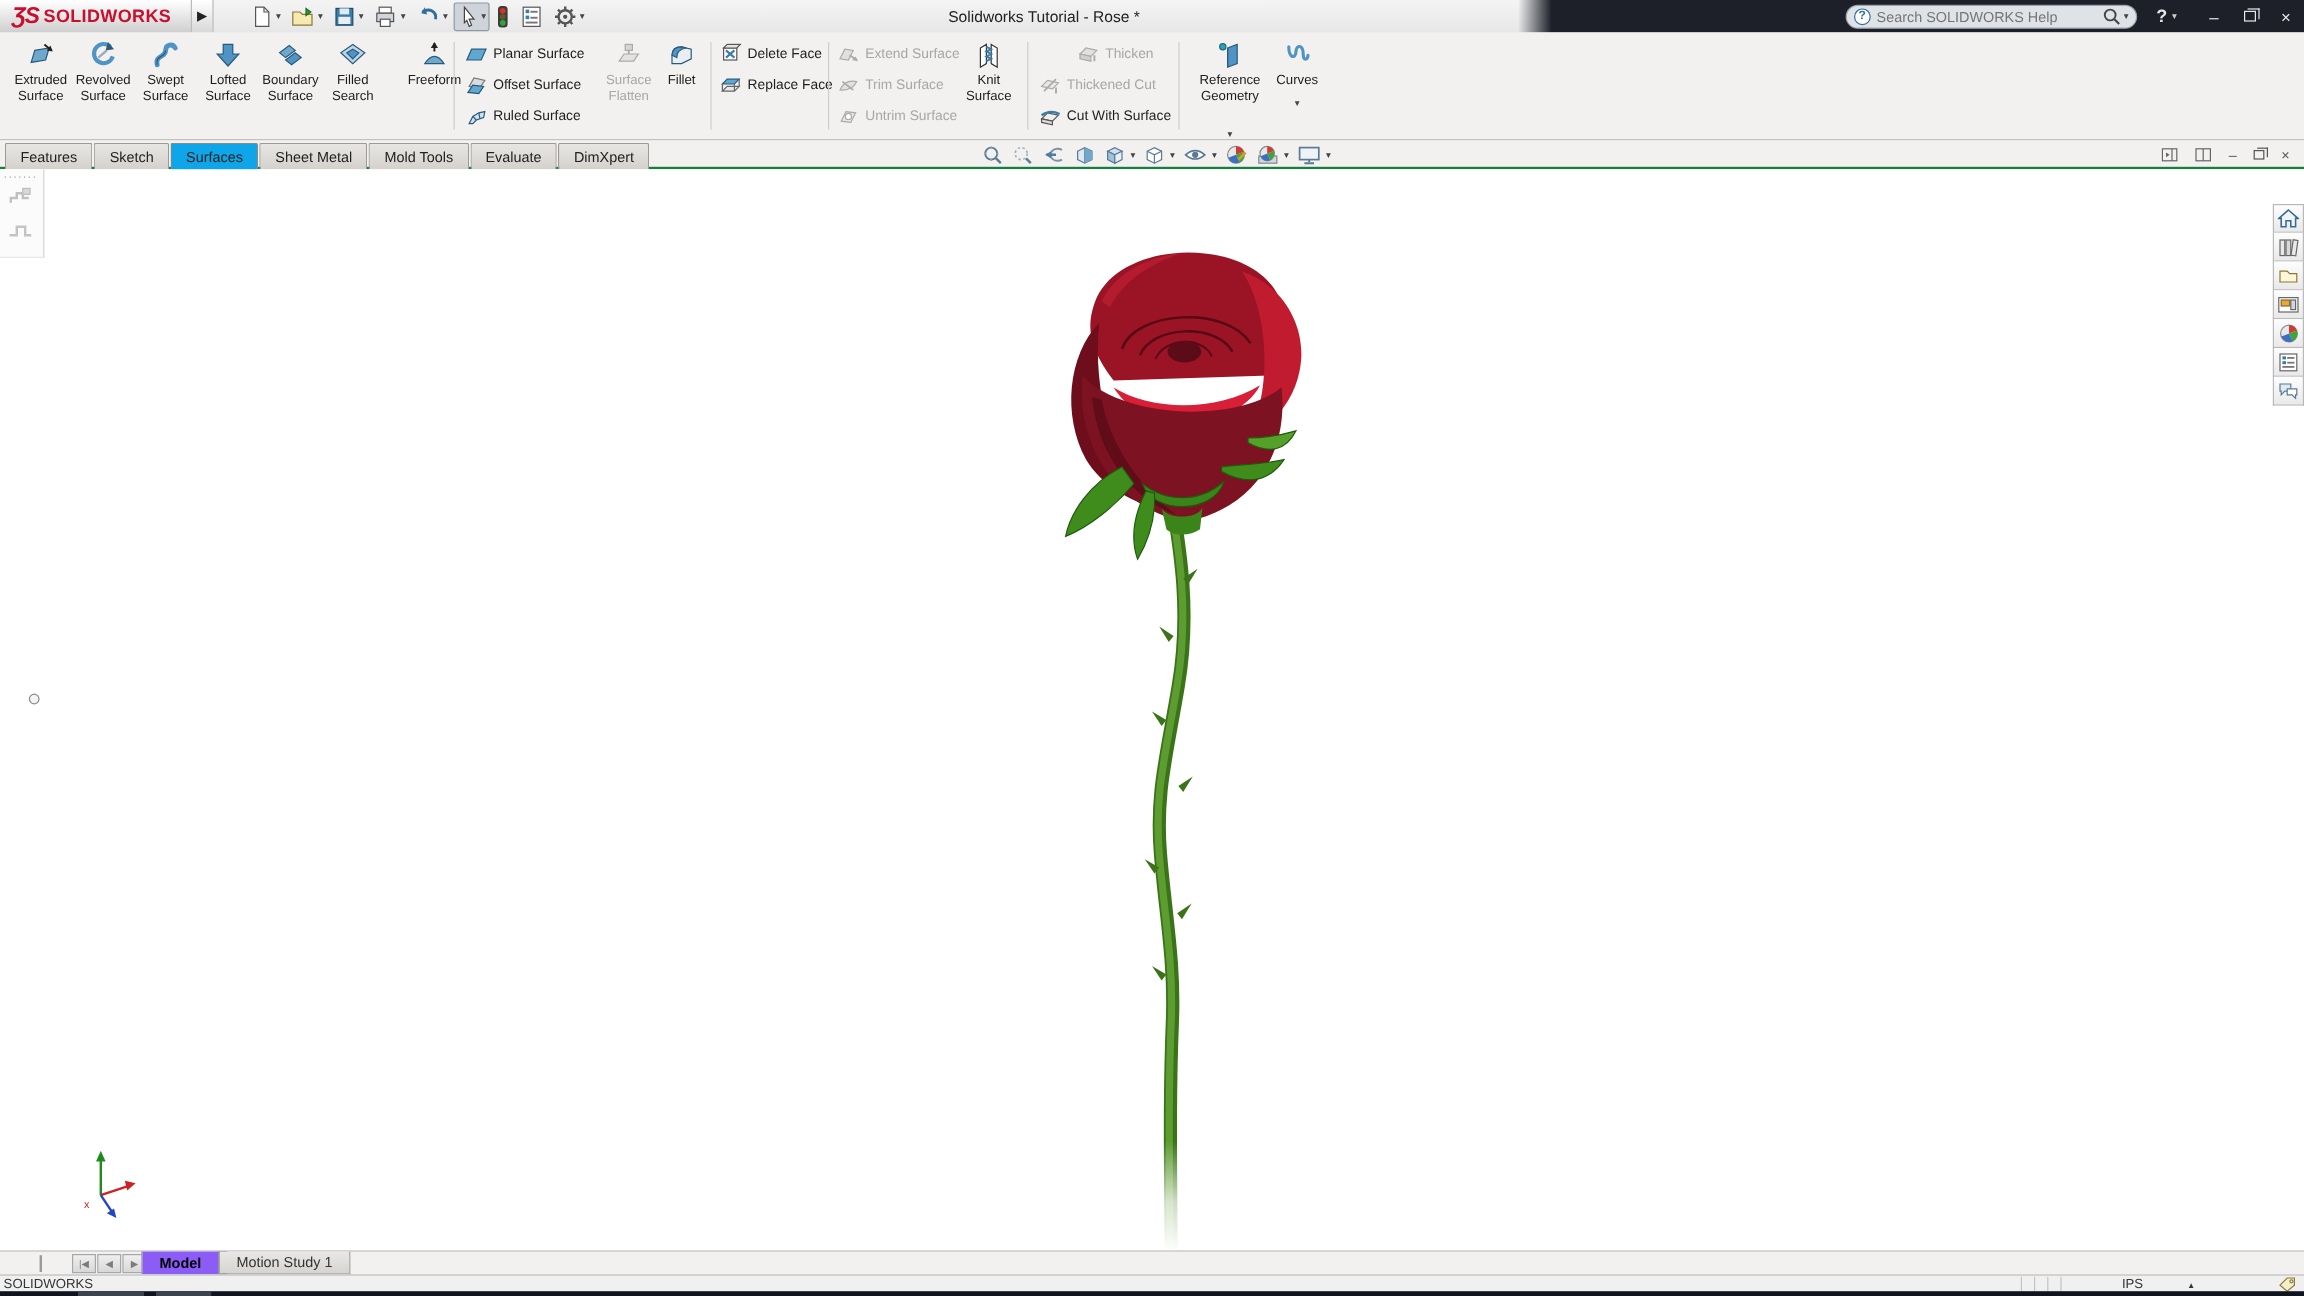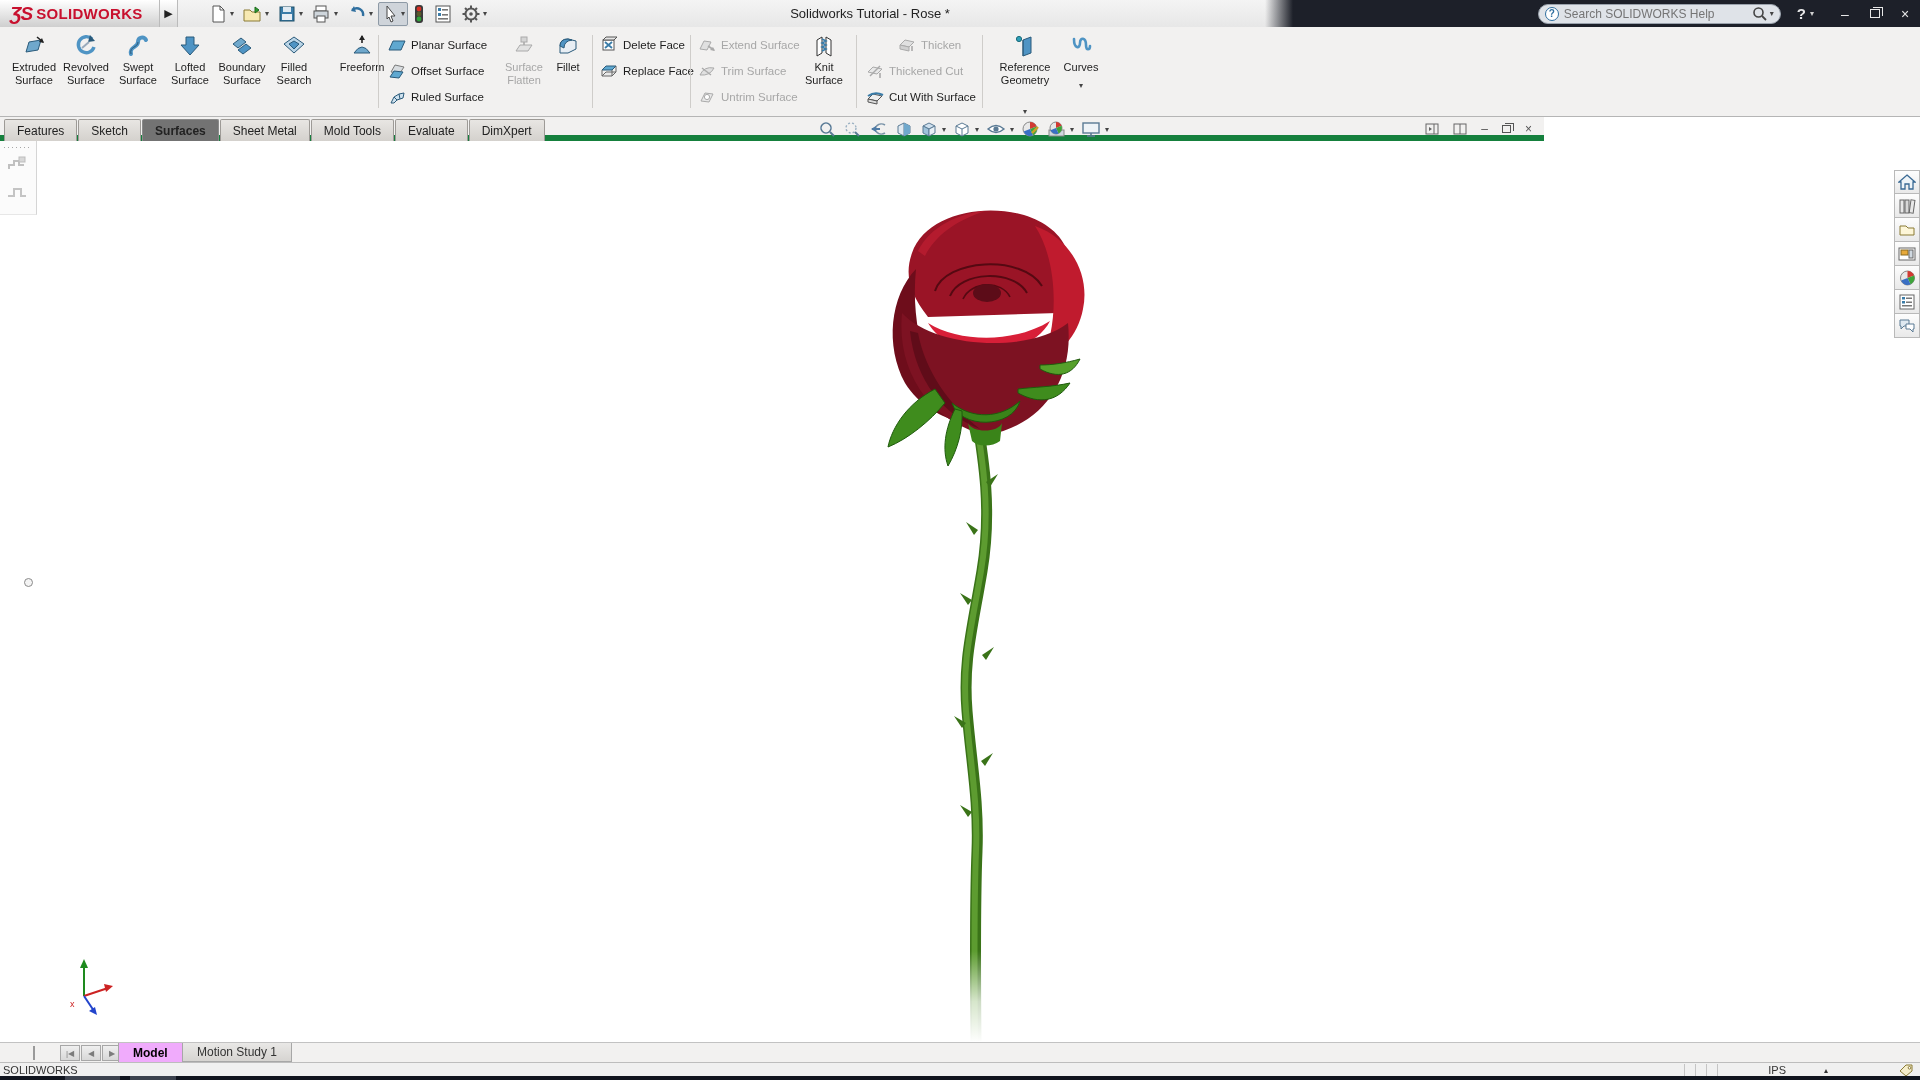--- a/index.html
+++ b/index.html
@@ -44,26 +44,26 @@
   .btn-lg { position:absolute; top:4px; width:52px; height:82px; display:flex; flex-direction:column; align-items:center; }
   .btn-lg .ic { height:30px; display:flex; align-items:center; justify-content:center; }
   .btn-lg .lab { font-size:11px; line-height:13px; color:#1d1d1d; text-align:center; }
   .btn-lg.dis .lab { color:#a7a7a7; }
   .srow { position:absolute; height:21px; display:flex; align-items:center; gap:5px; }
   .srow .lab { font-size:11.5px; color:#1d1d1d; white-space:nowrap; }
   .srow.dis .lab { color:#a7a7a7; }
   .under-caret { position:absolute; top:72px; font-size:8px; color:#444; left:50%; transform:translateX(-50%); }
 
   
-  .tabrow { position:absolute; left:0; top:117px; width:1544px; height:24px; background:#f2f1f0;
-    border-bottom:6px solid #15803d; }
+  .tabrow { position:absolute; left:0; top:117px; width:1920px; height:24px; background:#f2f1f0;
+    border-bottom:2px solid #15803d; }
   .ctabs { position:absolute; left:4px; top:2px; display:flex; height:22px; }
   .ctab { padding:0 12px; font-size:12px; color:#222; background:linear-gradient(#e8e6e3,#d4d1cd);
     border:1px solid #9d9a96; border-bottom:none; display:flex; align-items:center; margin-right:1px; border-radius:2px 2px 0 0; }
-  .ctab.active { background:#737373; font-weight:bold; height:23px; border-color:#8a8a8a;padding-left:12px; }
+  .ctab.active { background:#0ea5e9; font-weight:normal; height:23px; border-color:#8a8a8a;padding-left:12px; }
   .headsup { position:absolute; left:818px; top:0px; height:24px; display:flex; align-items:center; gap:7px; }
   .hu { display:flex; align-items:center; gap:2px; }
   .docwin { position:absolute; right:12px; top:0; height:24px; display:flex; align-items:center; gap:14px; color:#555; }
   .docwin .dw { font-size:12px; display:flex; align-items:center; }
   .dw-restore { width:9px; height:8px; border:1px solid #555; position:relative; }
   .dw-restore:before{ content:""; position:absolute; left:2px; top:-3px; width:8px; height:7px; border:1px solid #555; border-bottom:none; border-left:none; }
 
   
   .main { position:absolute; left:0; top:141px; width:1920px; height:901px; background:#fff; }
   .leftstrip { position:absolute; left:0; top:0; width:37px; height:74px; border-right:1px solid #d5d5d5; border-bottom:1px solid #e7e7e7; background:#fbfbfb; }
@@ -75,21 +75,21 @@
   .tp-cell:first-child { border-top:1px solid #b9b9b9; }
   .viewport-svg { position:absolute; left:0; top:0; width:1920px; height:901px; }
 
   
   .bottabs { position:absolute; left:0; top:1042px; width:1920px; height:20px; background:#f2f1f0; border-top:1px solid #c2c2c2; }
   .splitter { position:absolute; left:33px; top:3px; width:2px; height:14px; background:#9a9a9a; }
   .navbtns { position:absolute; left:60px; top:2px; display:flex; }
   .nb { width:20px; height:16px; background:linear-gradient(#efefef,#d8d8d8); border:1px solid #a7a7a7; margin-right:1px;
     font-size:8px; color:#7c7c7c; display:flex; align-items:center; justify-content:center; }
   .dtab { position:absolute; top:0; height:19px; display:flex; align-items:center; padding:0 14px; font-size:12px; }
-  .dtab.active { left:118px; background:#f0abfc; font-weight:bold; border-right:7px solid #737373; border-left:1px solid #a7a7a7; }
+  .dtab.active { left:118px; background:#8b5cf6; font-weight:bold; border-right:7px solid #737373; border-left:1px solid #a7a7a7; }
   .dtab.idle { left:182px; background:linear-gradient(#e9e8e6,#d6d4d1); border:1px solid #a7a7a7; border-top:none; color:#333; }
   .statusbar { position:absolute; left:0; top:1062px; width:1920px; height:14px; background:#f0f0f0; border-top:1px solid #bdbdbd;
     font-size:11px; color:#333; }
   .status-left { position:absolute; left:3px; top:1px; }
   .status-right { position:absolute; right:6px; top:0; height:14px; display:flex; align-items:center; gap:10px; }
   .sep { width:1px; height:12px; background:#c4c4c4; }
   .units { font-size:11px; color:#333; margin:0 28px 0 40px; }
   .up-caret { font-size:8px; color:#333; margin-right:60px; }
   .darkstrip { position:absolute; left:0; top:1076px; width:1920px; height:4px; background:#10141e; }
   .darkseg { position:absolute; top:0; height:4px; background:#3c424e; }

